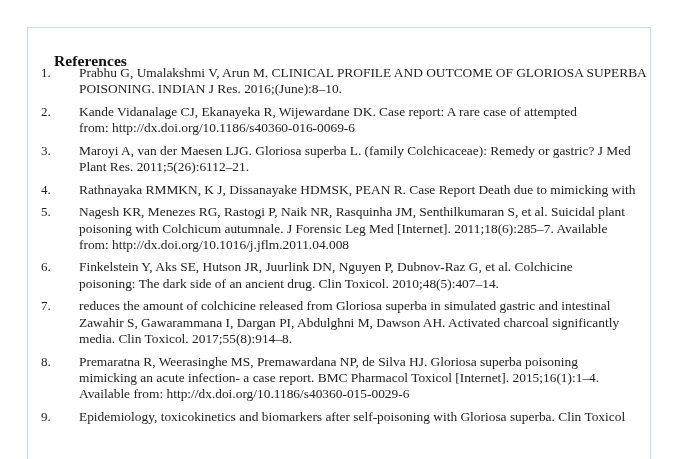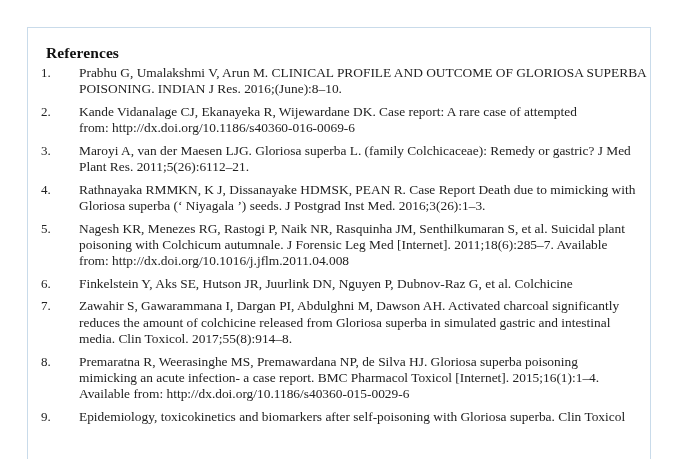--- a/index.html
+++ b/index.html
@@ -23,21 +23,21 @@
     height: 460px;
     border: 1px solid #c9dbea;
     border-bottom: none;
     box-sizing: border-box;
     background: #ffffff;
   }
   .heading {
     position: absolute;
     left: 14px;
     top: 12px;
-    margin: 4px;
+    margin: 12px;
     font-size: 15.5px;
     font-weight: bold;
     color: #111;
     letter-spacing: 0.1px;
   }
   .ref-list {
     position: absolute;
     left: 0;
     top: 37px;
     width: 100%;
@@ -83,36 +83,36 @@
       <span class="ref-line">from: http://dx.doi.org/10.1186/s40360-016-0069-6</span>
     </li>
     <li class="ref-item">
       <span class="ref-num">3.</span>
       <span class="ref-line">Maroyi A, van der Maesen LJG. Gloriosa superba L. (family Colchicaceae): Remedy or gastric? J Med</span>
       <span class="ref-line">Plant Res. 2011;5(26):6112–21.</span>
     </li>
     <li class="ref-item">
       <span class="ref-num">4.</span>
       <span class="ref-line">Rathnayaka RMMKN, K J, Dissanayake HDMSK, PEAN R. Case Report Death due to mimicking with</span>
-      <span class="ref-line">Gloriosa superba (‘ Niyagala ’) seeds. J Postgrad Inst Med. 2016;3(26):1–3.</span>
     </li>
     <li class="ref-item">
       <span class="ref-num">5.</span>
       <span class="ref-line">Nagesh KR, Menezes RG, Rastogi P, Naik NR, Rasquinha JM, Senthilkumaran S, et al. Suicidal plant</span>
       <span class="ref-line">poisoning with Colchicum autumnale. J Forensic Leg Med [Internet]. 2011;18(6):285–7. Available</span>
       <span class="ref-line">from: http://dx.doi.org/10.1016/j.jflm.2011.04.008</span>
     </li>
     <li class="ref-item">
       <span class="ref-num">6.</span>
       <span class="ref-line">Finkelstein Y, Aks SE, Hutson JR, Juurlink DN, Nguyen P, Dubnov-Raz G, et al. Colchicine</span>
+      <span class="ref-line">poisoning: The dark side of an ancient drug. Clin Toxicol. 2010;48(5):407–14.</span>
     </li>
     <li class="ref-item">
       <span class="ref-num">7.</span>
+      <span class="ref-line">reduces the amount of colchicine released from Gloriosa superba in simulated gastric and intestinal</span>
       <span class="ref-line">Zawahir S, Gawarammana I, Dargan PI, Abdulghni M, Dawson AH. Activated charcoal significantly</span>
-      <span class="ref-line">reduces the amount of colchicine released from Gloriosa superba in simulated gastric and intestinal</span>
       <span class="ref-line">media. Clin Toxicol. 2017;55(8):914–8.</span>
     </li>
     <li class="ref-item">
       <span class="ref-num">8.</span>
       <span class="ref-line">Premaratna R, Weerasinghe MS, Premawardana NP, de Silva HJ. Gloriosa superba poisoning</span>
       <span class="ref-line">mimicking an acute infection- a case report. BMC Pharmacol Toxicol [Internet]. 2015;16(1):1–4.</span>
       <span class="ref-line">Available from: http://dx.doi.org/10.1186/s40360-015-0029-6</span>
     </li>
     <li class="ref-item">
       <span class="ref-num">9.</span>

